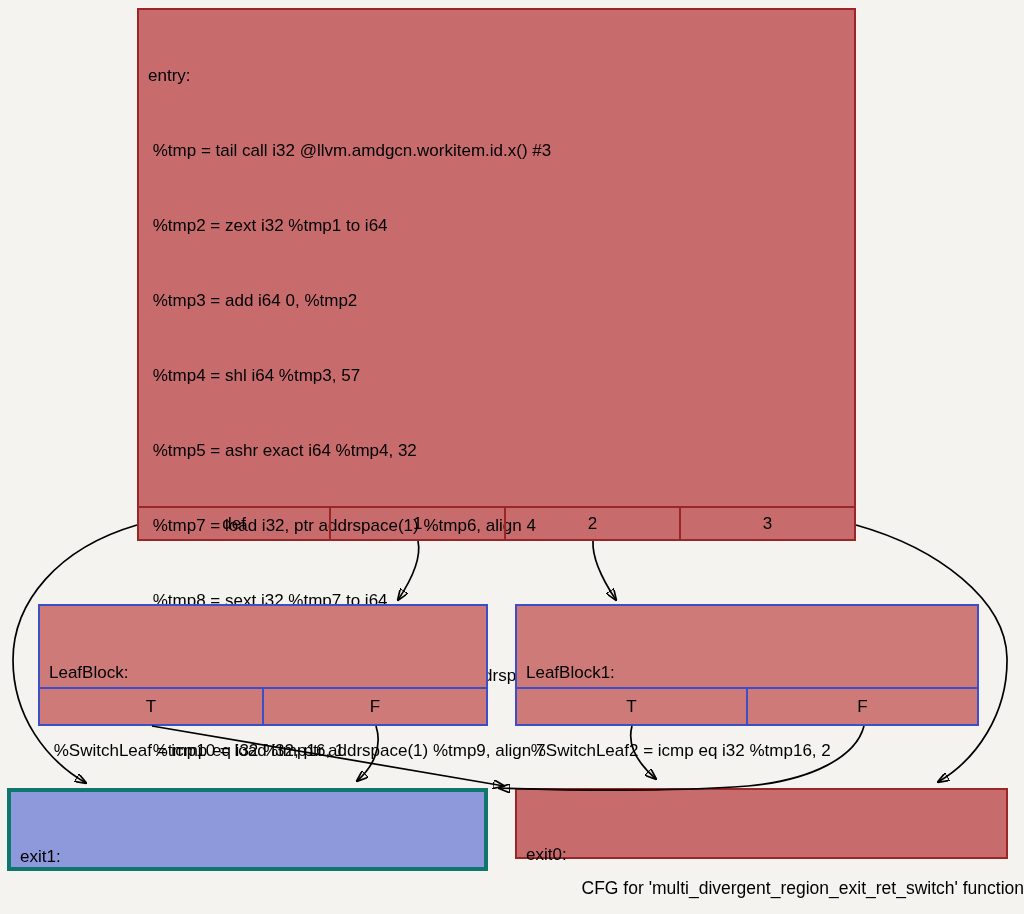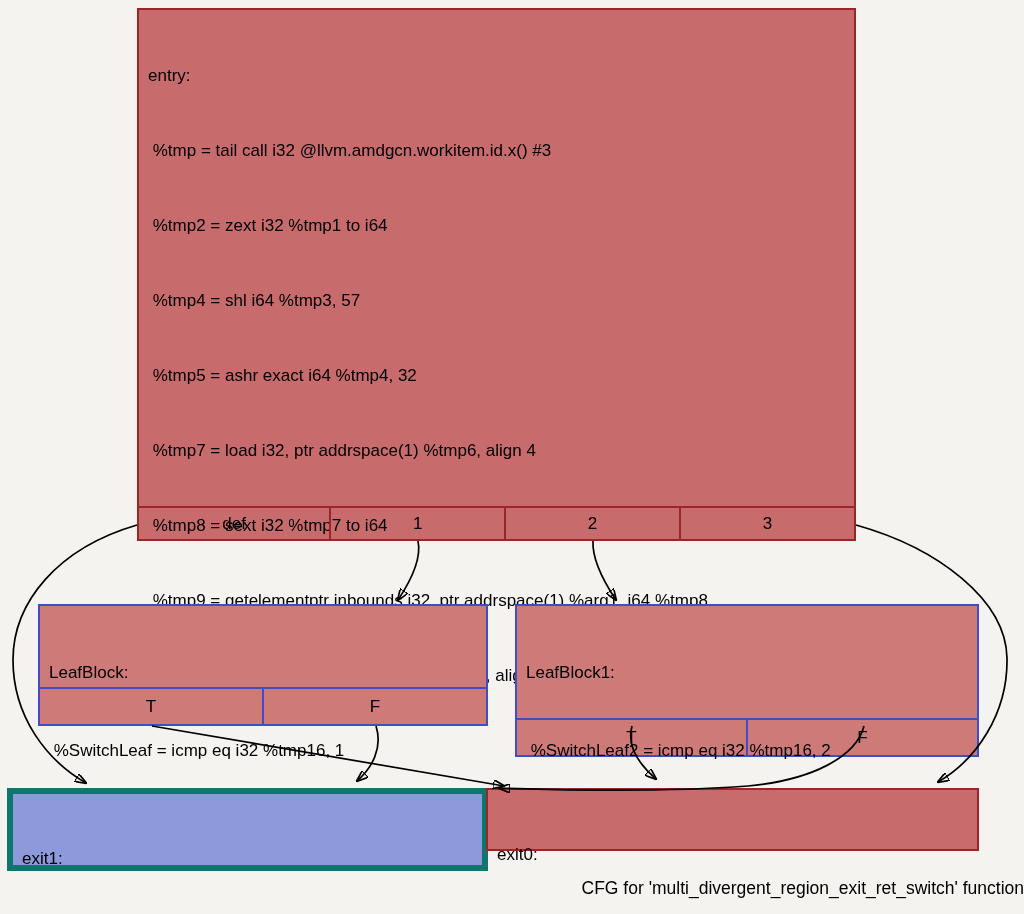--- a/index.html
+++ b/index.html
@@ -17,46 +17,47 @@
   .entry .code{line-height:25px;}
   .ports{position:absolute;left:0;right:0;bottom:0;display:flex;}
   .entry .ports{height:31px;border-top:2px solid #9a2628;}
   .port{flex:1;display:flex;align-items:center;justify-content:center;font-size:17px;}
   .entry .port{border-left:2px solid #9a2628;}
   .entry .port:first-child{border-left:none;flex:1.1;}
 
   
   .leaf{background:#ce7a78;border:2px solid #3d4ec6;}
   .leafblock{left:38px;top:604px;width:450px;height:122px;}
-  .leafblock1{left:515px;top:604px;width:464px;height:153px;}
+  .leafblock1{left:515px;top:604px;width:464px;height:122px;}
   .leaf .code{line-height:26px;padding-top:2px;}
   .leaf .ports{height:35px;border-top:2px solid #3d4ec6;}
   .leaf .port{border-left:2px solid #3d4ec6;}
   .leaf .port:first-child{border-left:none;}
 
   
   .exitnode .code{line-height:25px;padding-top:2px;}
-  .exit1{left:7px;top:788px;width:481px;height:83px;background:#8e99dc;border:6px solid #0f766e;}
-  .exit0{left:486px;top:788px;width:493px;height:63px;background:#c76b6d;border:2px solid #9a2628;}
+  .exit1{left:7px;top:788px;width:481px;height:83px;background:#8e99dc;border:4px solid #0f766e;}
+  .exit0{left:515px;top:788px;width:493px;height:71px;background:#c76b6d;border:2px solid #9a2628;}
 
   .caption{position:absolute;left:0;top:878px;width:1024px;text-align:right;font-size:17.5px;}
 
   svg.edges{position:absolute;left:0;top:0;width:1024px;height:914px;pointer-events:none;z-index:5;}
   svg.edges path{stroke:#000;stroke-width:1.7;fill:none;}
 </style>
 </head>
 <body>
 
 <div class="canvas">
 
   <div class="node entry">
     <div class="code">
       <span class="line">entry:</span>
       <span class="line"> %tmp = tail call i32 @llvm.amdgcn.workitem.id.x() #3</span>
       <span class="line"> %tmp2 = zext i32 %tmp1 to i64</span>
+      <span class="line"> %tmp3 = add i64 0, %tmp2</span>
       <span class="line"> %tmp4 = shl i64 %tmp3, 57</span>
       <span class="line"> %tmp5 = ashr exact i64 %tmp4, 32</span>
       <span class="line"> %tmp7 = load i32, ptr addrspace(1) %tmp6, align 4</span>
       <span class="line"> %tmp8 = sext i32 %tmp7 to i64</span>
       <span class="line"> %tmp9 = getelementptr inbounds i32, ptr addrspace(1) %arg1, i64 %tmp8</span>
       <span class="line"> %tmp10 = load i32, ptr addrspace(1) %tmp9, align 7</span>
       
       
       
       

